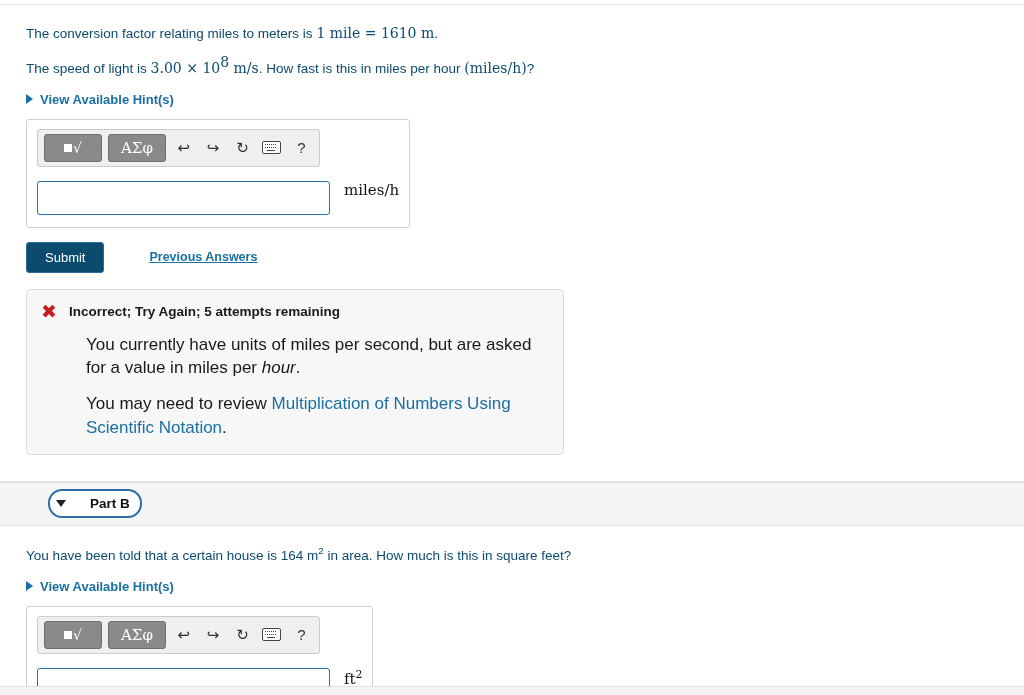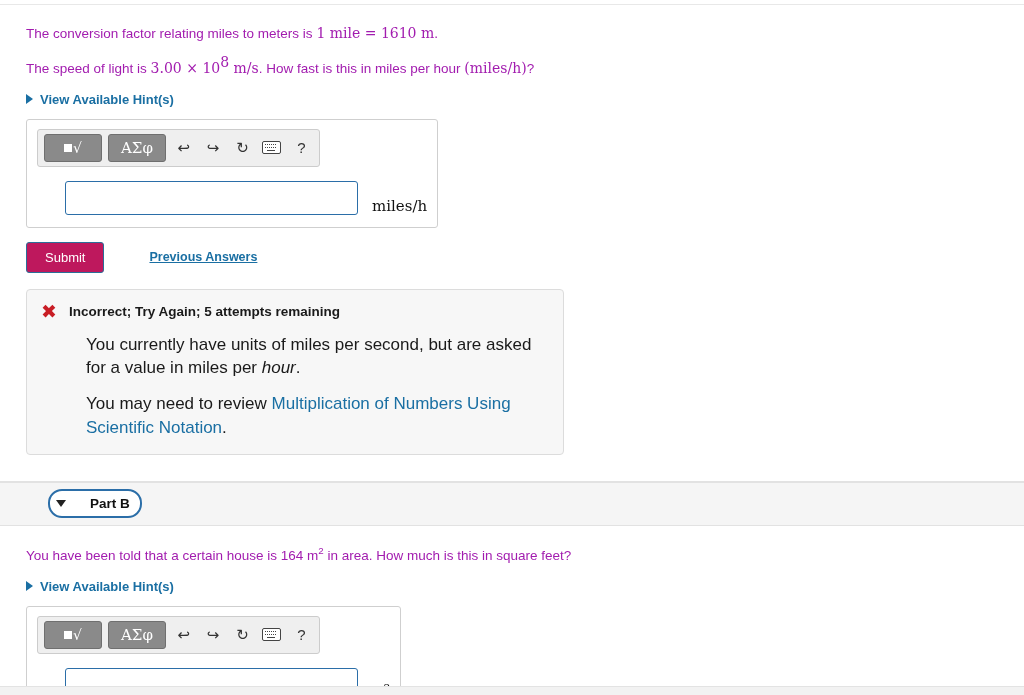--- a/index.html
+++ b/index.html
@@ -25,21 +25,21 @@
     height: 4px;
     background: #ffffff;
     border-bottom: 1px solid #e8e8e8;
   }
   .part-body {
     padding: 10px 26px 0 26px;
   }
   .stmt {
     font-size: 13.5px;
     line-height: 1.45;
-    color: #a21caf;
+    color: #0c4a6e;
     margin: 8px 0 0 0;
   }
   .stmt.first { margin-top: 8px; }
   .math {
     font-family: "DejaVu Serif", serif;
     font-style: normal;
     font-size: 14px;
   }
   sup { font-size: 0.72em; vertical-align: super; }
 
@@ -139,24 +139,23 @@
   }
   .kbd-glyph::after {
     content: "";
     position: absolute;
     left: 4px; bottom: 2px;
     width: 8px; height: 1px;
     background: #444;
   }
   .input-row {
     display: flex;
-    align-items: flex-end;
+    align-items: flex-start;
     margin-top: 14px;
     gap: 14px;
-    margin-left: 28px;
   }
   .ans-input {
     width: 293px;
     height: 34px;
     border: 1px solid #2b6ea8;
     border-radius: 3px;
     background: #ffffff;
     outline: none;
     font-size: 14px;
     padding: 0 6px;
@@ -169,21 +168,21 @@
     color: #111111;
   }
 
   .btn-row {
     margin-top: 14px;
     display: flex;
     align-items: center;
     gap: 26px;
   }
   .submit-btn {
-    background: #be185d;
+    background: #0c4a6e;
     color: #ffffff;
     border: 1px solid #2a6e98;
     border-radius: 3px;
     font-size: 13px;
     padding: 7px 18px;
     cursor: pointer;
     font-family: "Liberation Sans", sans-serif;
   }
   .prev-link {
     color: #1a6fa3;

